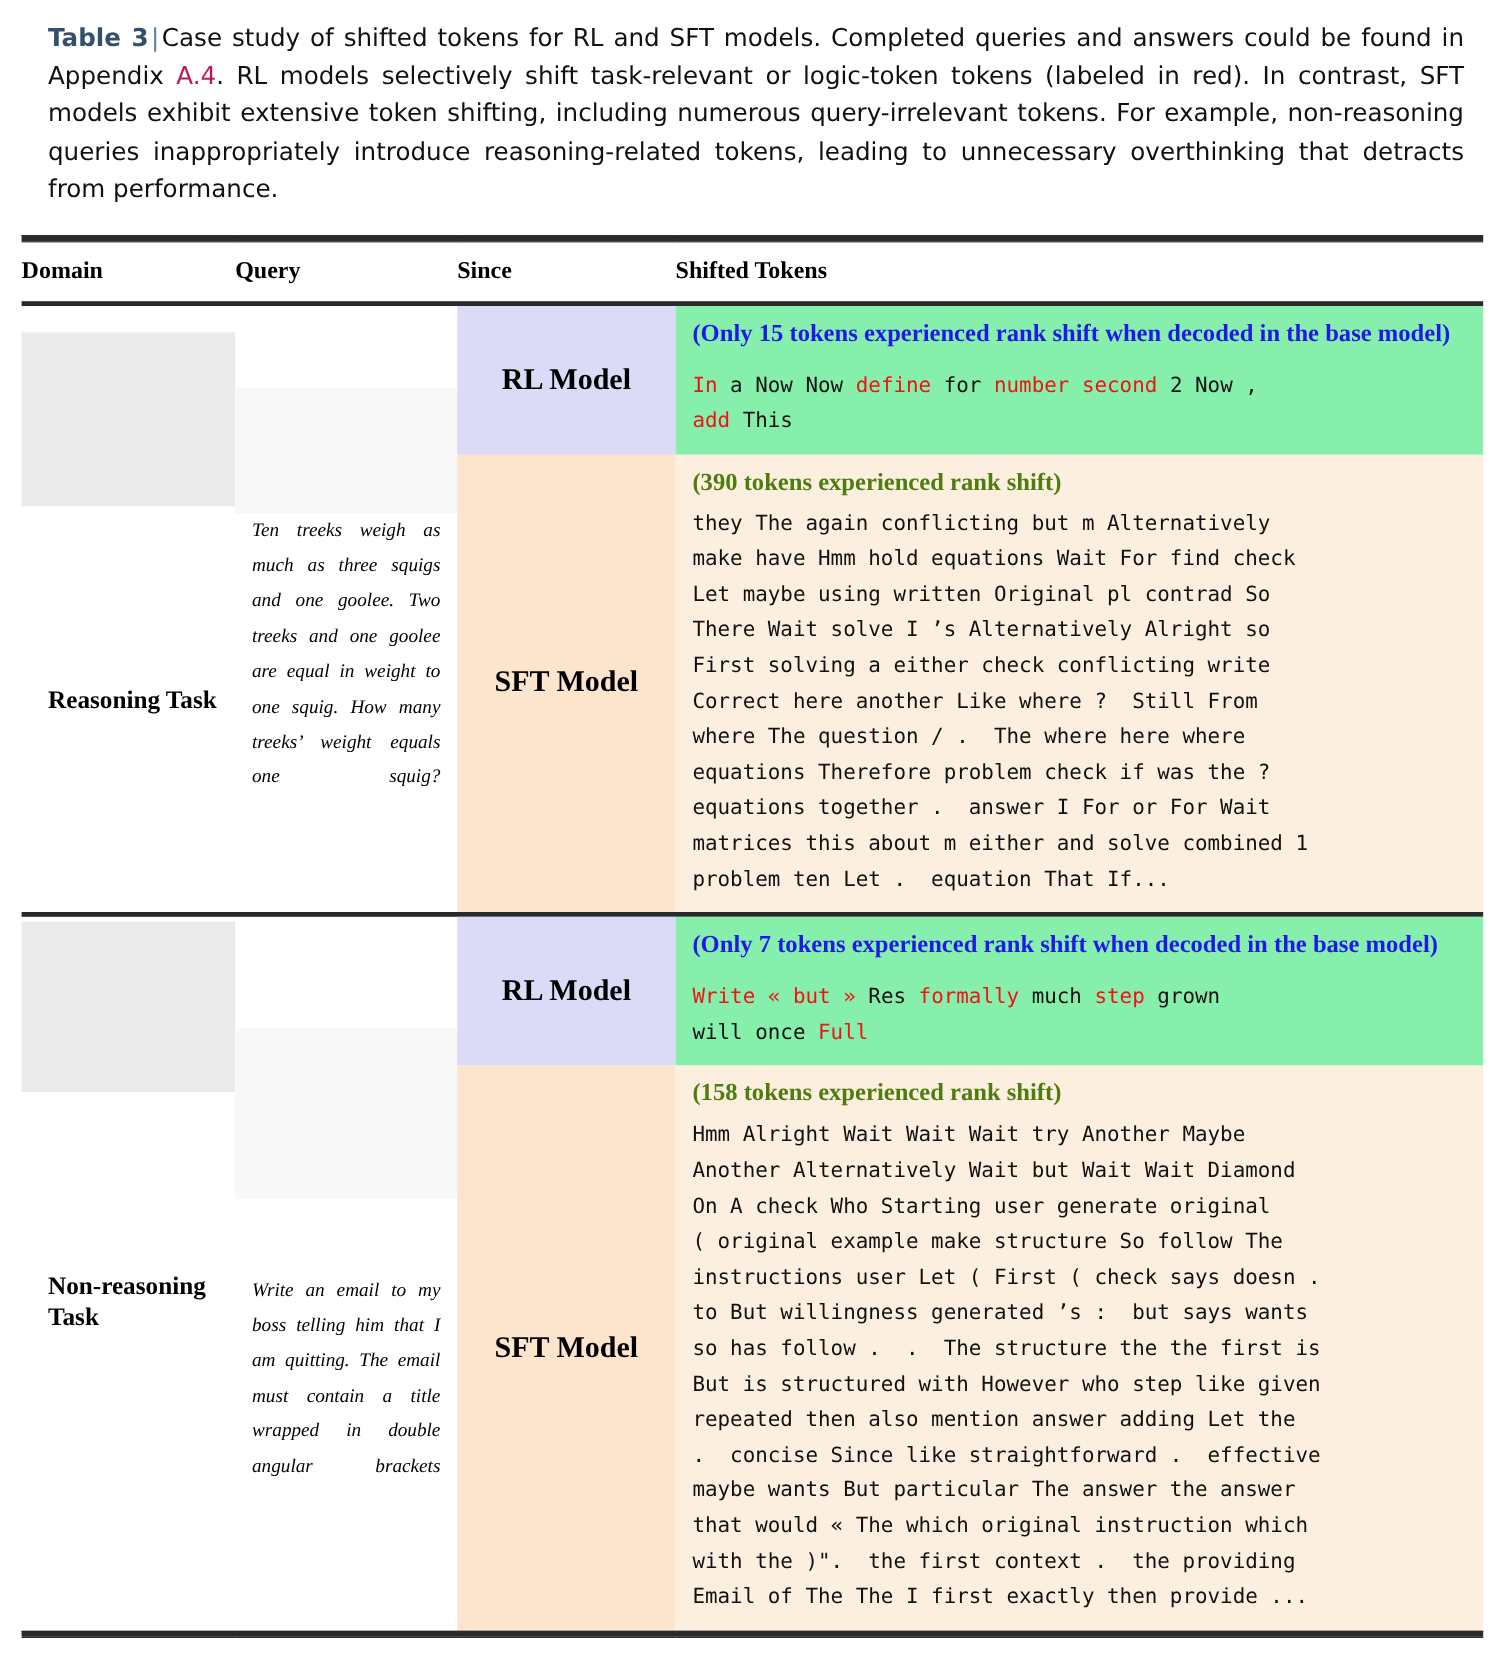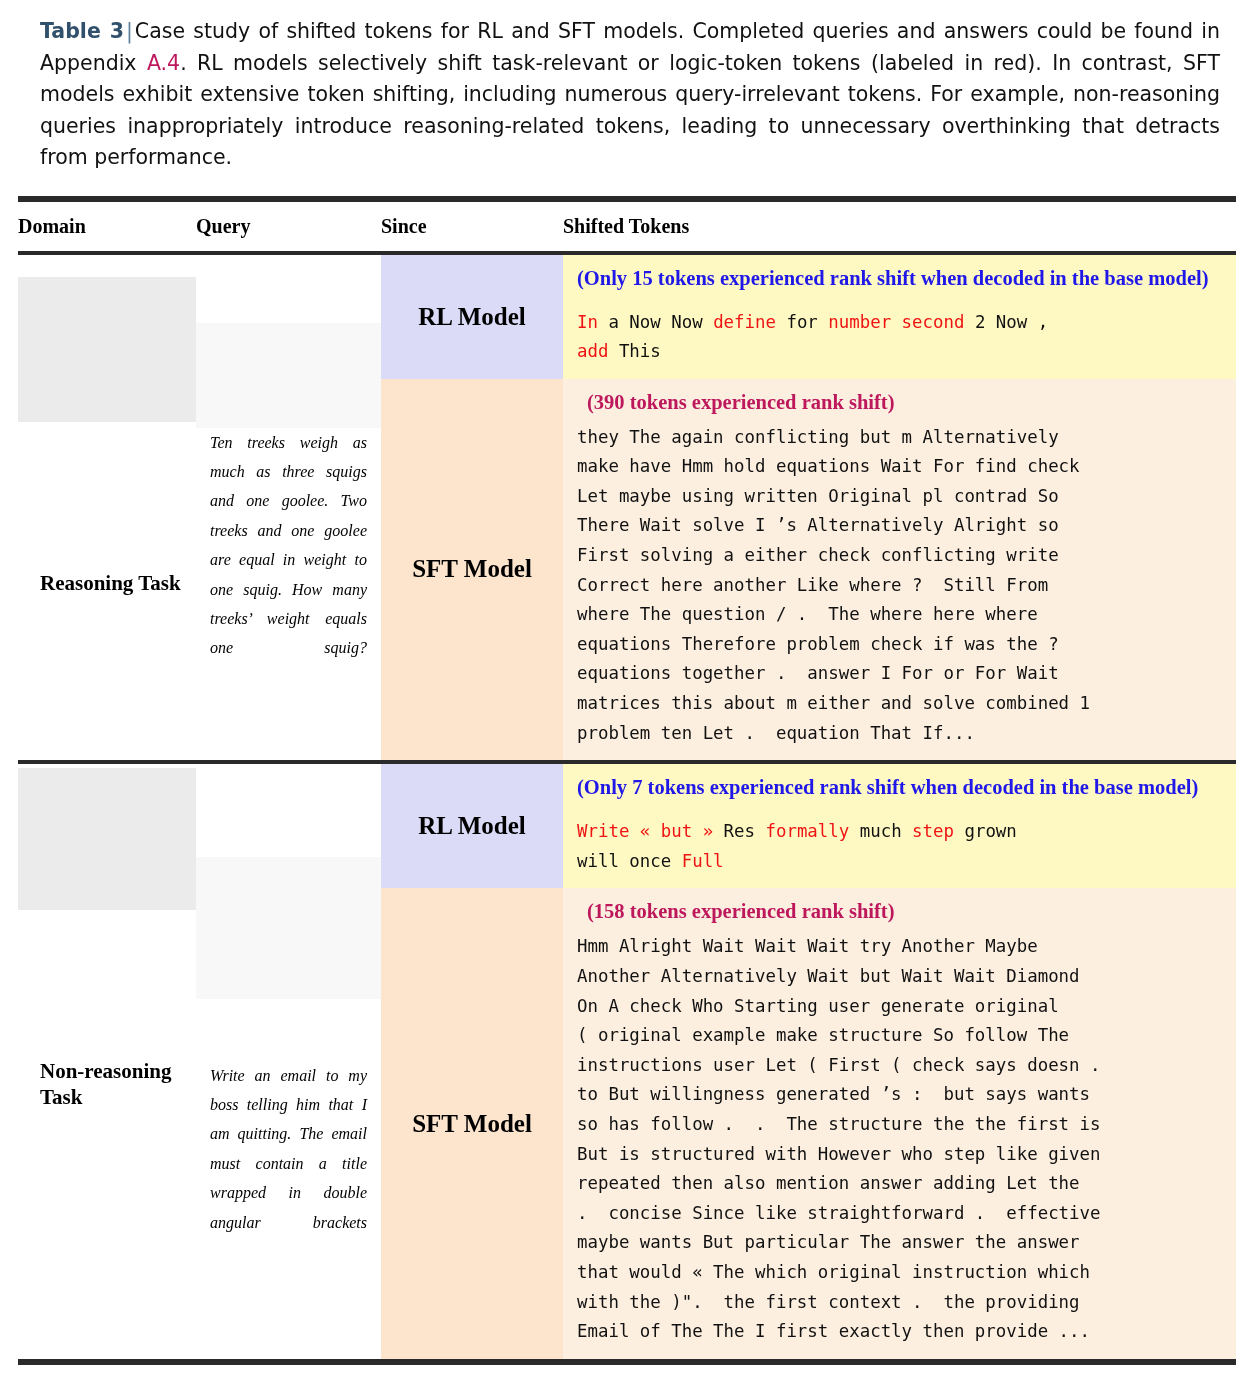--- a/index.html
+++ b/index.html
@@ -101,38 +101,38 @@
     width: 100%;
   }
   .model-label {
     font-weight: bold;
     font-size: 25px;
     text-align: center;
   }
 
   
   .bg-rl      { background: #dbdbf7; }
-  .bg-rl-tok  { background: #fef9c3; }
+  .bg-rl-tok  { background: #86efac; }
   .bg-sft     { background: #fce4cd; }
   .bg-sft-tok { background: #fcefe0; }
   .bg-gray    { background: #ebebeb; }
   .bg-gray-lt { background: #f8f8f8; }
 
   
   .tok-block {
     padding: 10px 12px 12px 14px;
   }
   .tok-head {
     font-weight: bold;
     font-size: 20.5px;
     line-height: 27px;
     font-family: "Liberation Serif", "DejaVu Serif", serif;
   }
   .tok-head.blue   { color: #1f18e8; }
-  .tok-head.orange { color: #be185d; margin-left: 10px; }
+  .tok-head.orange { color: #4d7c0f; }
 
   .tok-body {
     font-family: "DejaVu Sans Mono", "Liberation Mono", monospace;
     font-size: 17.4px;
     line-height: 29.6px;
     color: #111111;
     white-space: pre-wrap;
     margin-top: 7px;
     letter-spacing: 0px;
   }

